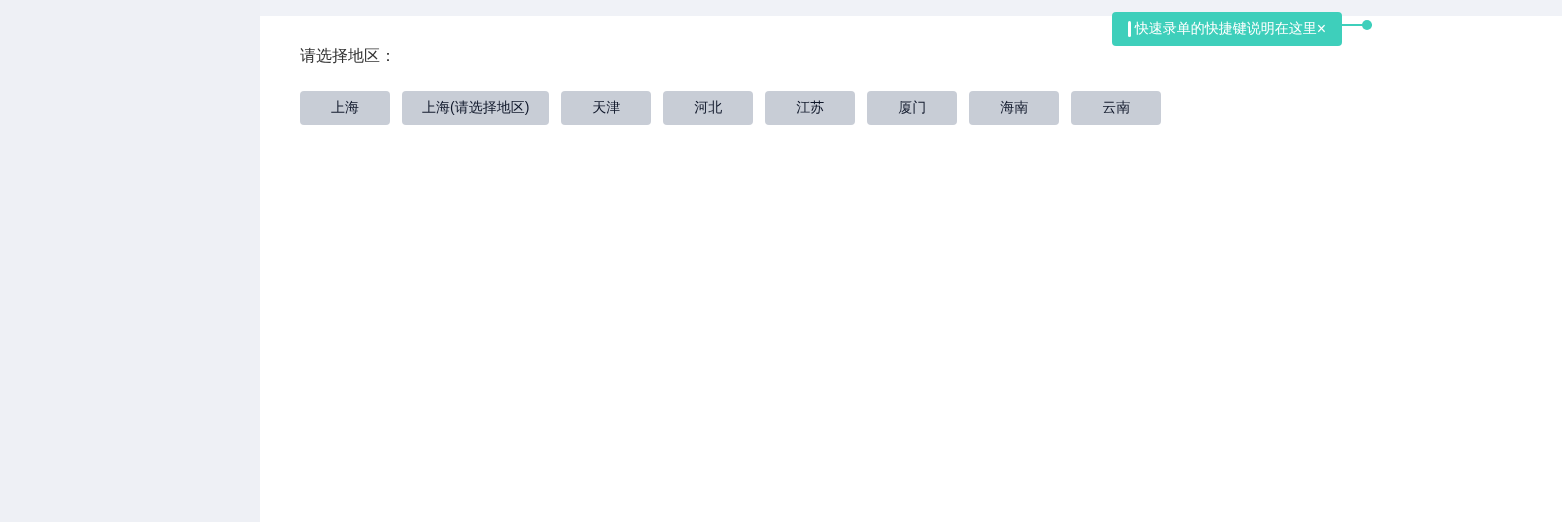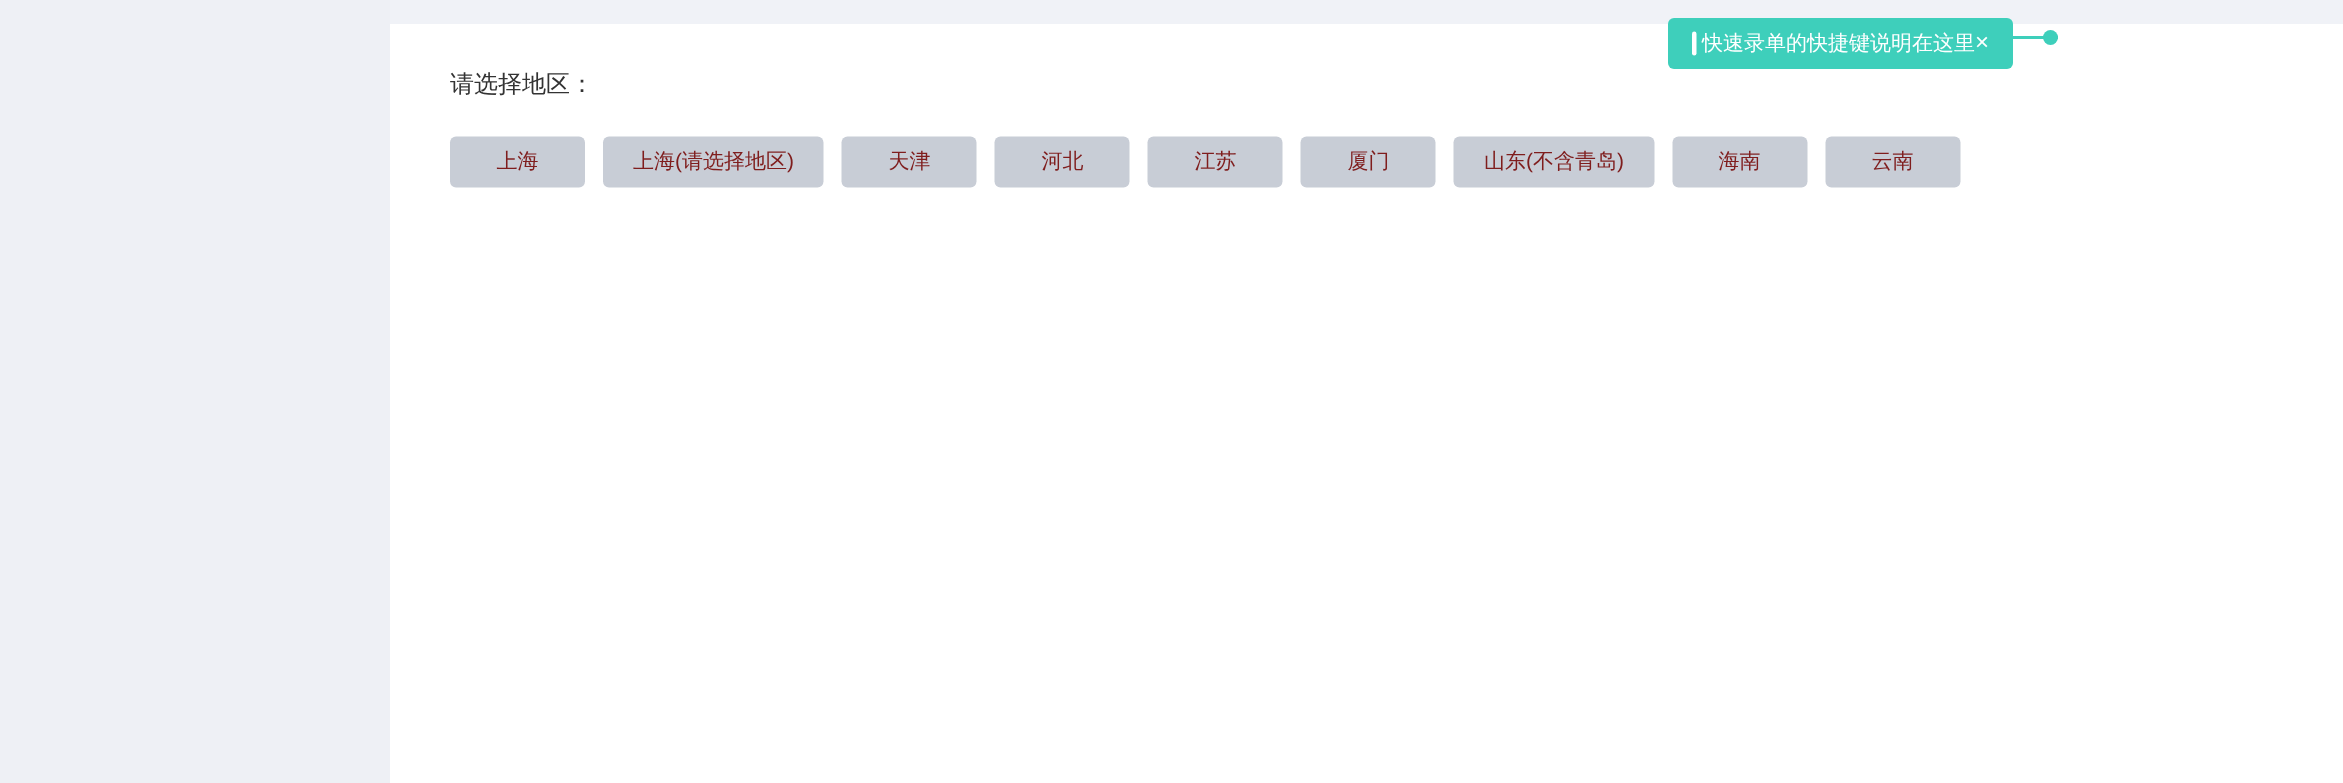--- a/index.html
+++ b/index.html
@@ -45,21 +45,21 @@
     }
 
     .region-buttons {
       display: flex;
       flex-wrap: wrap;
       gap: 12px;
     }
 
     .region-btn {
       background: #c8cdd6;
-      color: #7f1d1d;
+      color: #0f172a;
       border: none;
       border-radius: 4px;
       padding: 8px 20px;
       font-size: 14px;
       cursor: pointer;
       min-width: 90px;
       text-align: center;
       white-space: nowrap;
     }
 
@@ -125,21 +125,20 @@
 <div class="main-content">
   <div class="page-title">请选择地区：</div>
   <div class="region-buttons">
 
   <button class="region-btn">上海</button>
       <button class="region-btn">上海(请选择地区)</button>
       <button class="region-btn">天津</button>
       <button class="region-btn">河北</button>
       <button class="region-btn">江苏</button>
       <button class="region-btn">厦门</button>
-      <button class="region-btn">山东(不含青岛)</button>
       <button class="region-btn">海南</button>
       <button class="region-btn">云南</button>
     </div>
 </div>
 
 <div class="tooltip-banner">
   <span>快速录单的快捷键说明在这里</span>
   <button class="tooltip-close">×</button>
 </div>
 

